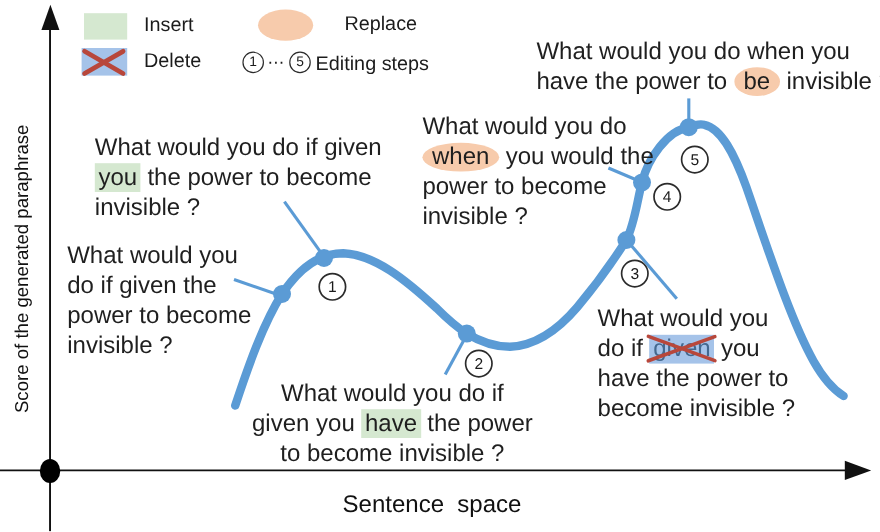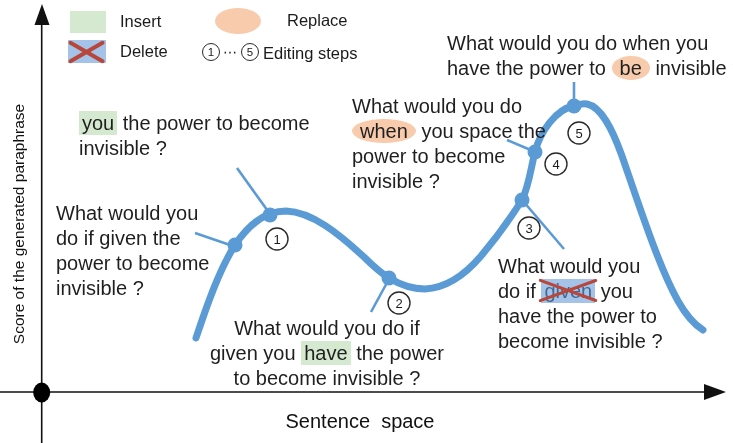--- a/index.html
+++ b/index.html
@@ -127,40 +127,41 @@
   <div class="legend-label" style="left:263px;top:44px;text-align:right;">Editing steps</div>
 
   <div class="callout" style="left:56px;top:201px;">
     <div class="line">What would you</div>
     <div class="line">do if given the</div>
     <div class="line">power to become</div>
     <div class="line">invisible ?</div>
   </div>
 
   <div class="callout" style="left:79px;top:111px;">
+    <div class="line">What would you do if given</div>
     <div class="line"><span class="mark-insert">you</span> <span>the power to become</span></div>
     <div class="line">invisible ?</div>
   </div>
 
   <div class="callout" style="left:210px;top:316px;text-align:center;">
     <div class="line">What would you do if</div>
     <div class="line"><span>given you</span> <span class="mark-insert">have</span> <span>the power</span></div>
     <div class="line">to become invisible ?</div>
   </div>
 
   <div class="callout" style="left:498px;top:254px;">
     <div class="line">What would you</div>
     <div class="line"><span>do if</span> <span class="mark-delete"><span>given</span></span> <span>you</span></div>
     <div class="line">have the power to</div>
     <div class="line">become invisible ?</div>
   </div>
 
   <div class="callout" style="left:352px;top:94px;">
     <div class="line">What would you do</div>
-    <div class="line"><span class="mark-replace">when</span> <span>you space the</span></div>
+    <div class="line"><span class="mark-replace">when</span> <span>you would the</span></div>
     <div class="line">power to become</div>
     <div class="line">invisible ?</div>
   </div>
 
   <div class="callout" style="left:447px;top:31px;">
     <div class="line">What would you do when you</div>
     <div class="line"><span>have the power to</span> <span class="mark-replace">be</span> <span>invisible ?</span></div>
   </div>
 
 </div>

